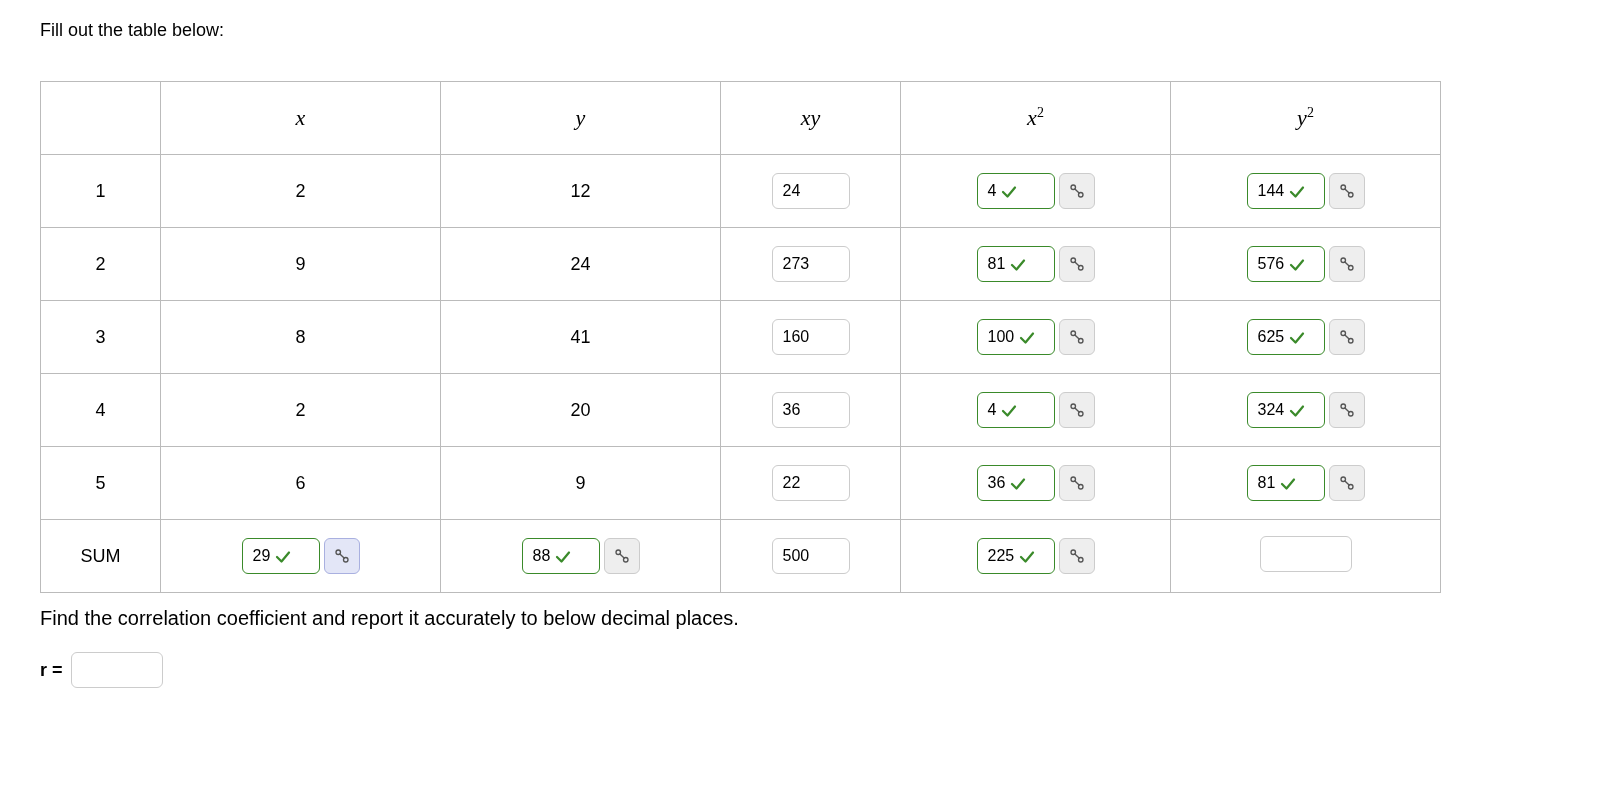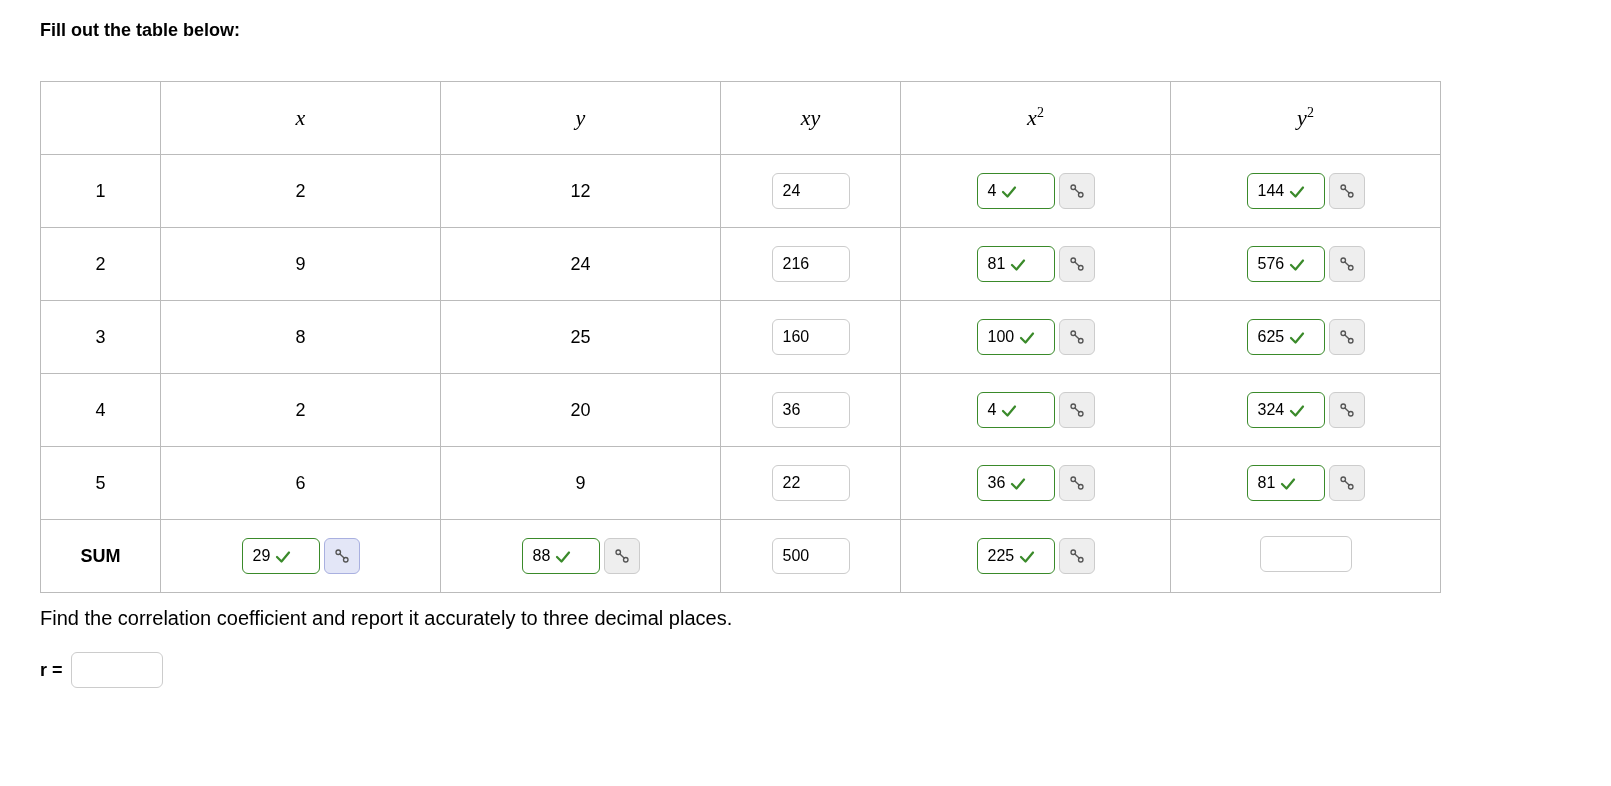--- a/index.html
+++ b/index.html
@@ -4,21 +4,21 @@
 <style>
   body {
     font-family: Verdana, Geneva, sans-serif;
     font-size: 18px;
     color: #000;
     padding: 20px 40px;
     margin: 0;
     background: #fff;
   }
   .prompt {
-    font-weight: bold;
+    font-weight: normal;
     margin-bottom: 40px;
   }
   table {
     border-collapse: collapse;
     width: 1400px;
     table-layout: fixed;
   }
   th, td {
     border: 1px solid #bbb;
     text-align: center;
@@ -38,21 +38,21 @@
     font-family: "Cambria Math", "STIXGeneral", Georgia, serif;
     font-style: italic;
     font-size: 22px;
   }
   .sup {
     font-size: 14px;
     vertical-align: super;
     font-style: normal;
   }
   .sum-label {
-    font-weight: bold;
+    font-weight: normal;
   }
   .input-box {
     display: inline-block;
     min-width: 56px;
     height: 34px;
     line-height: 34px;
     border: 1px solid #ccc;
     border-radius: 6px;
     padding: 0 10px;
     text-align: left;
@@ -156,21 +156,21 @@
                 <circle cx="17" cy="17" r="3"></circle>
                 <line x1="9.2" y1="9.2" x2="14.8" y2="14.8"></line>
               </svg>
             </span>
           </span></td>
       </tr>
       <tr>
         <td>2</td>
         <td>9</td>
         <td>24</td>
-        <td><span class="input-box">216</span></td>
+        <td><span class="input-box">273</span></td>
         <td><span class="cell-flex">
             <span class="input-box correct">81<span class="check-icon"><svg width="18" height="18" viewBox="0 0 24 24">
                   <polyline points="4,12 10,18 20,6" fill="none" stroke="#3a8a2a" stroke-width="3" stroke-linecap="round" stroke-linejoin="round"></polyline>
                 </svg></span></span>
             <span class="tool-btn">
               <svg width="18" height="18" viewBox="0 0 24 24" fill="none" stroke="#555" stroke-width="1.8" stroke-linecap="round" stroke-linejoin="round">
                 <circle cx="7" cy="7" r="3"></circle>
                 <circle cx="17" cy="17" r="3"></circle>
                 <line x1="9.2" y1="9.2" x2="14.8" y2="14.8"></line>
               </svg>
@@ -185,21 +185,21 @@
                 <circle cx="7" cy="7" r="3"></circle>
                 <circle cx="17" cy="17" r="3"></circle>
                 <line x1="9.2" y1="9.2" x2="14.8" y2="14.8"></line>
               </svg>
             </span>
           </span></td>
       </tr>
       <tr>
         <td>3</td>
         <td>8</td>
-        <td>25</td>
+        <td>41</td>
         <td><span class="input-box">160</span></td>
         <td><span class="cell-flex">
             <span class="input-box correct">100<span class="check-icon"><svg width="18" height="18" viewBox="0 0 24 24">
                   <polyline points="4,12 10,18 20,6" fill="none" stroke="#3a8a2a" stroke-width="3" stroke-linecap="round" stroke-linejoin="round"></polyline>
                 </svg></span></span>
             <span class="tool-btn">
               <svg width="18" height="18" viewBox="0 0 24 24" fill="none" stroke="#555" stroke-width="1.8" stroke-linecap="round" stroke-linejoin="round">
                 <circle cx="7" cy="7" r="3"></circle>
                 <circle cx="17" cy="17" r="3"></circle>
                 <line x1="9.2" y1="9.2" x2="14.8" y2="14.8"></line>
@@ -316,18 +316,18 @@
                 <circle cx="17" cy="17" r="3"></circle>
                 <line x1="9.2" y1="9.2" x2="14.8" y2="14.8"></line>
               </svg>
             </span>
           </span></td>
         <td><span class="input-box empty"></span></td>
       </tr>
     </tbody>
 </table>
 
-<div class="below">Find the correlation coefficient and report it accurately to three decimal places.</div>
+<div class="below">Find the correlation coefficient and report it accurately to below decimal places.</div>
 
 <div class="r-row">
   <span>r =</span>
   <span class="input-box empty"></span>
 </div>
 
 </body></html>

